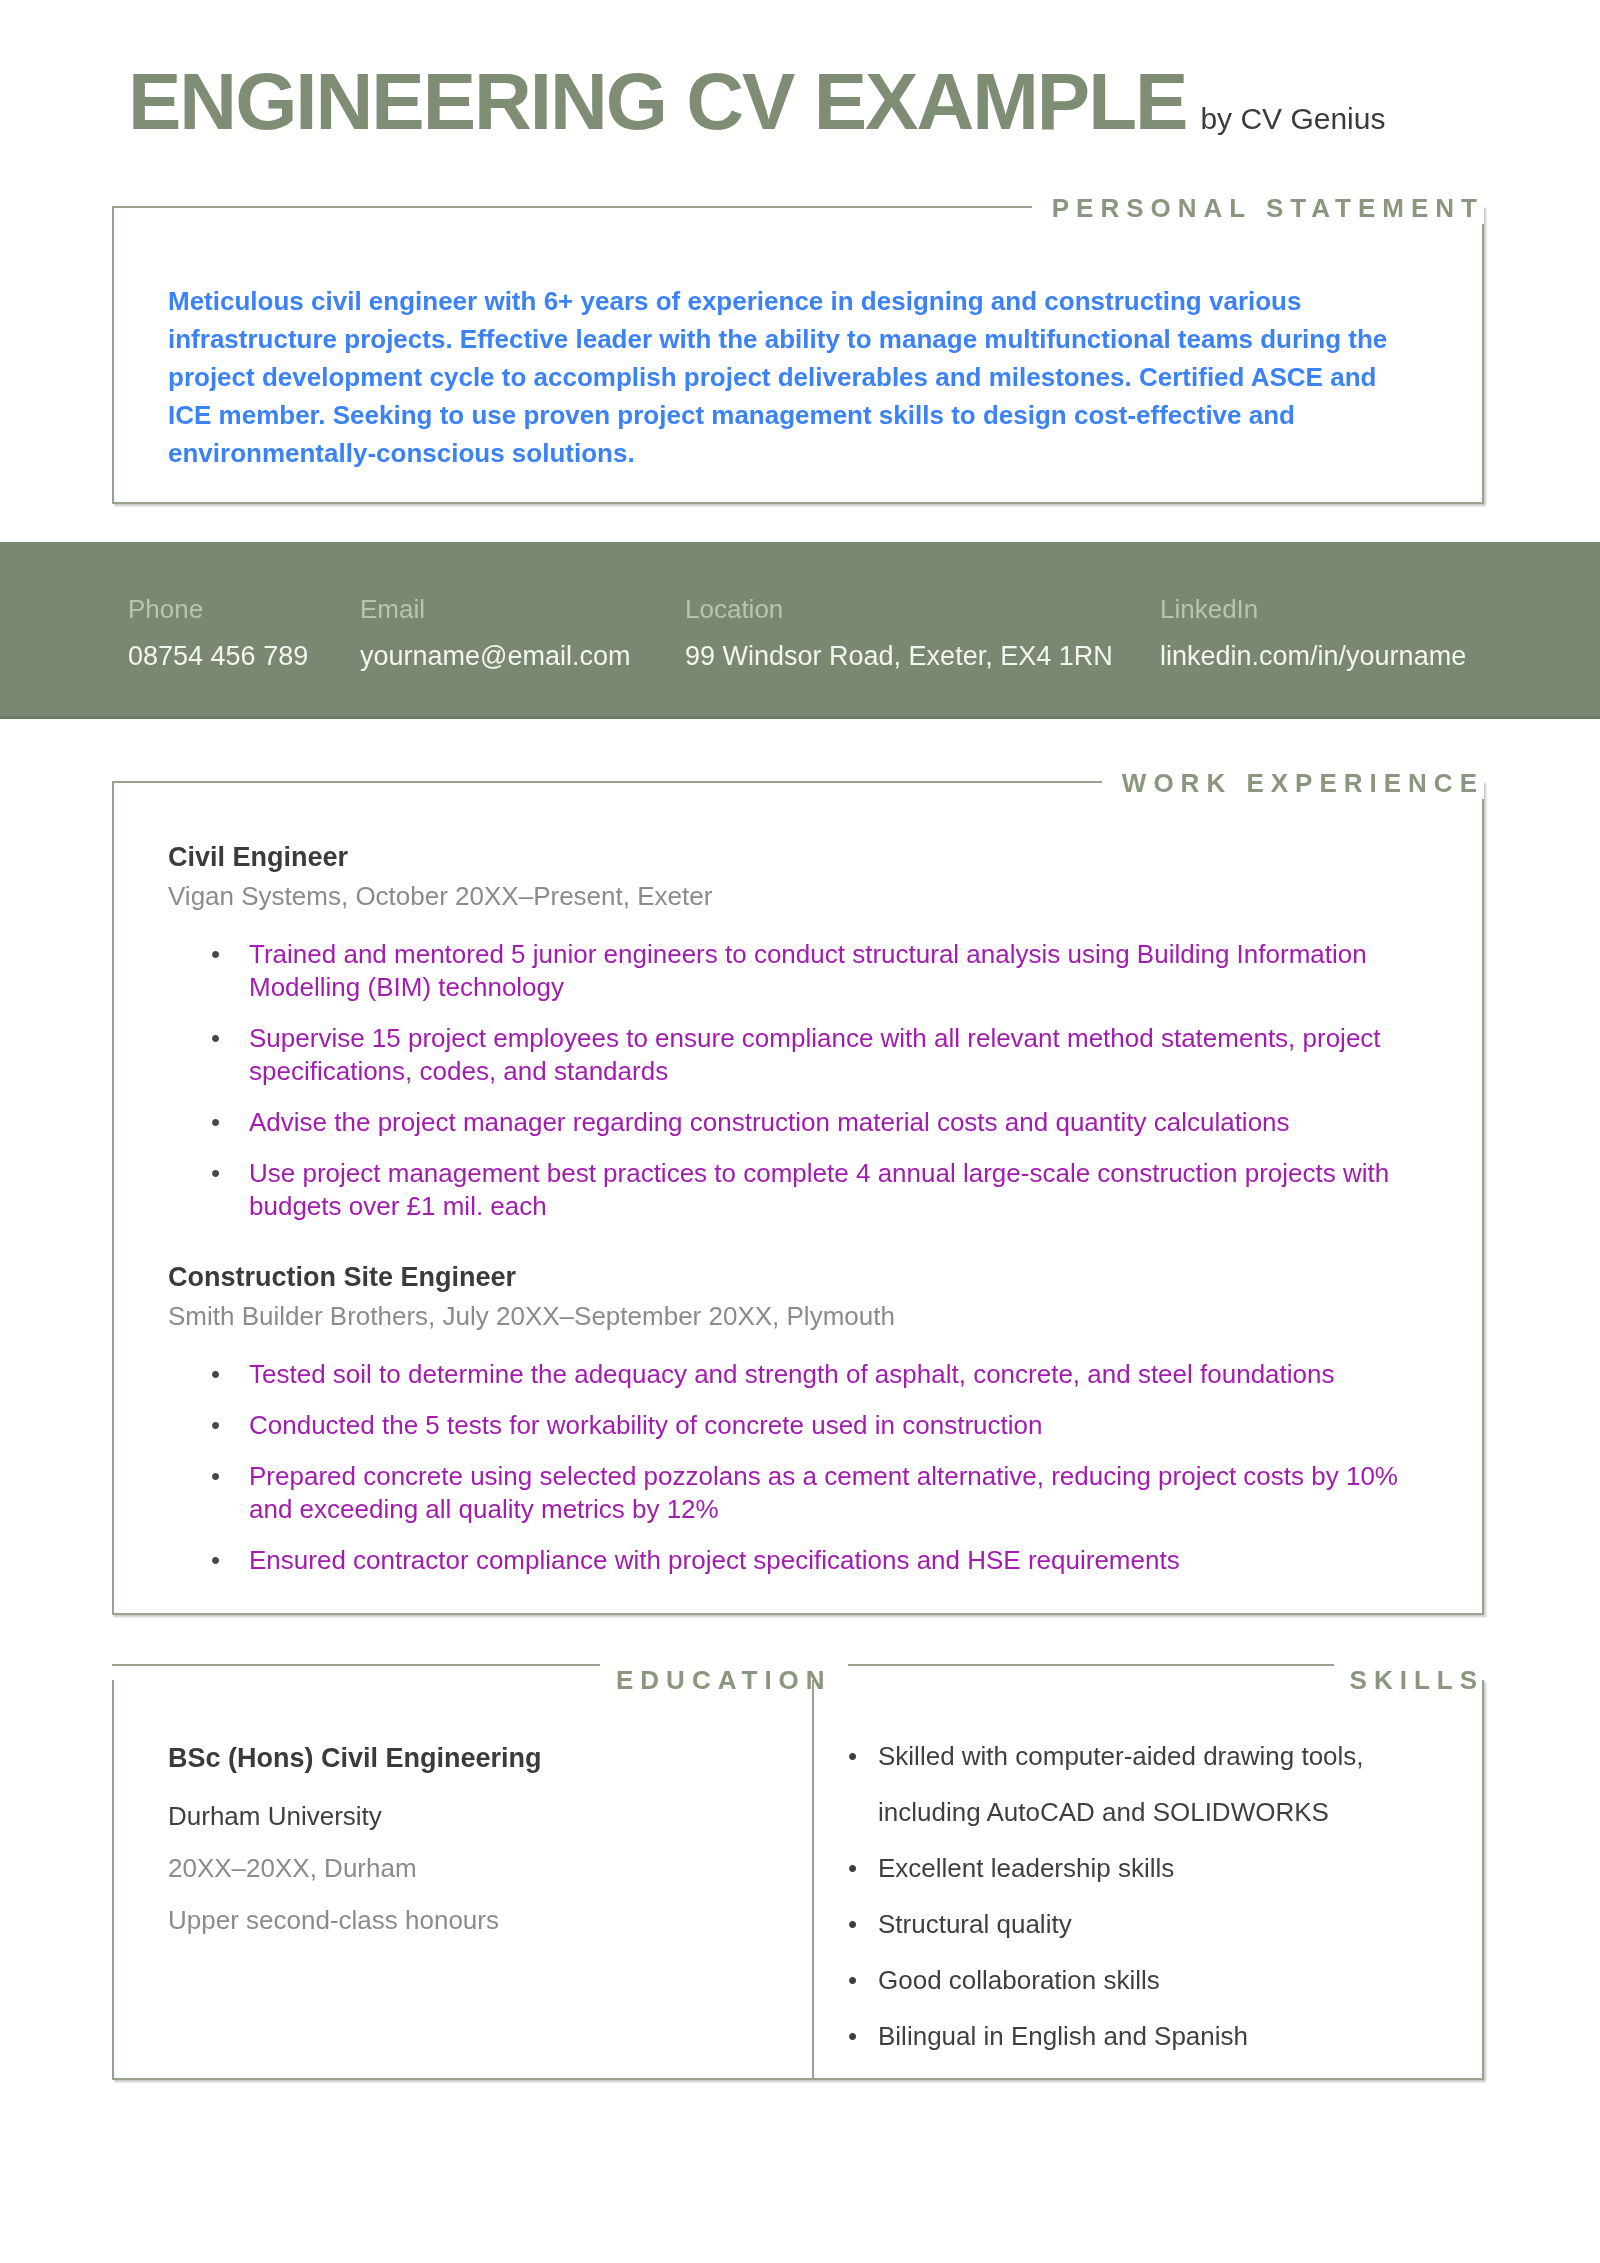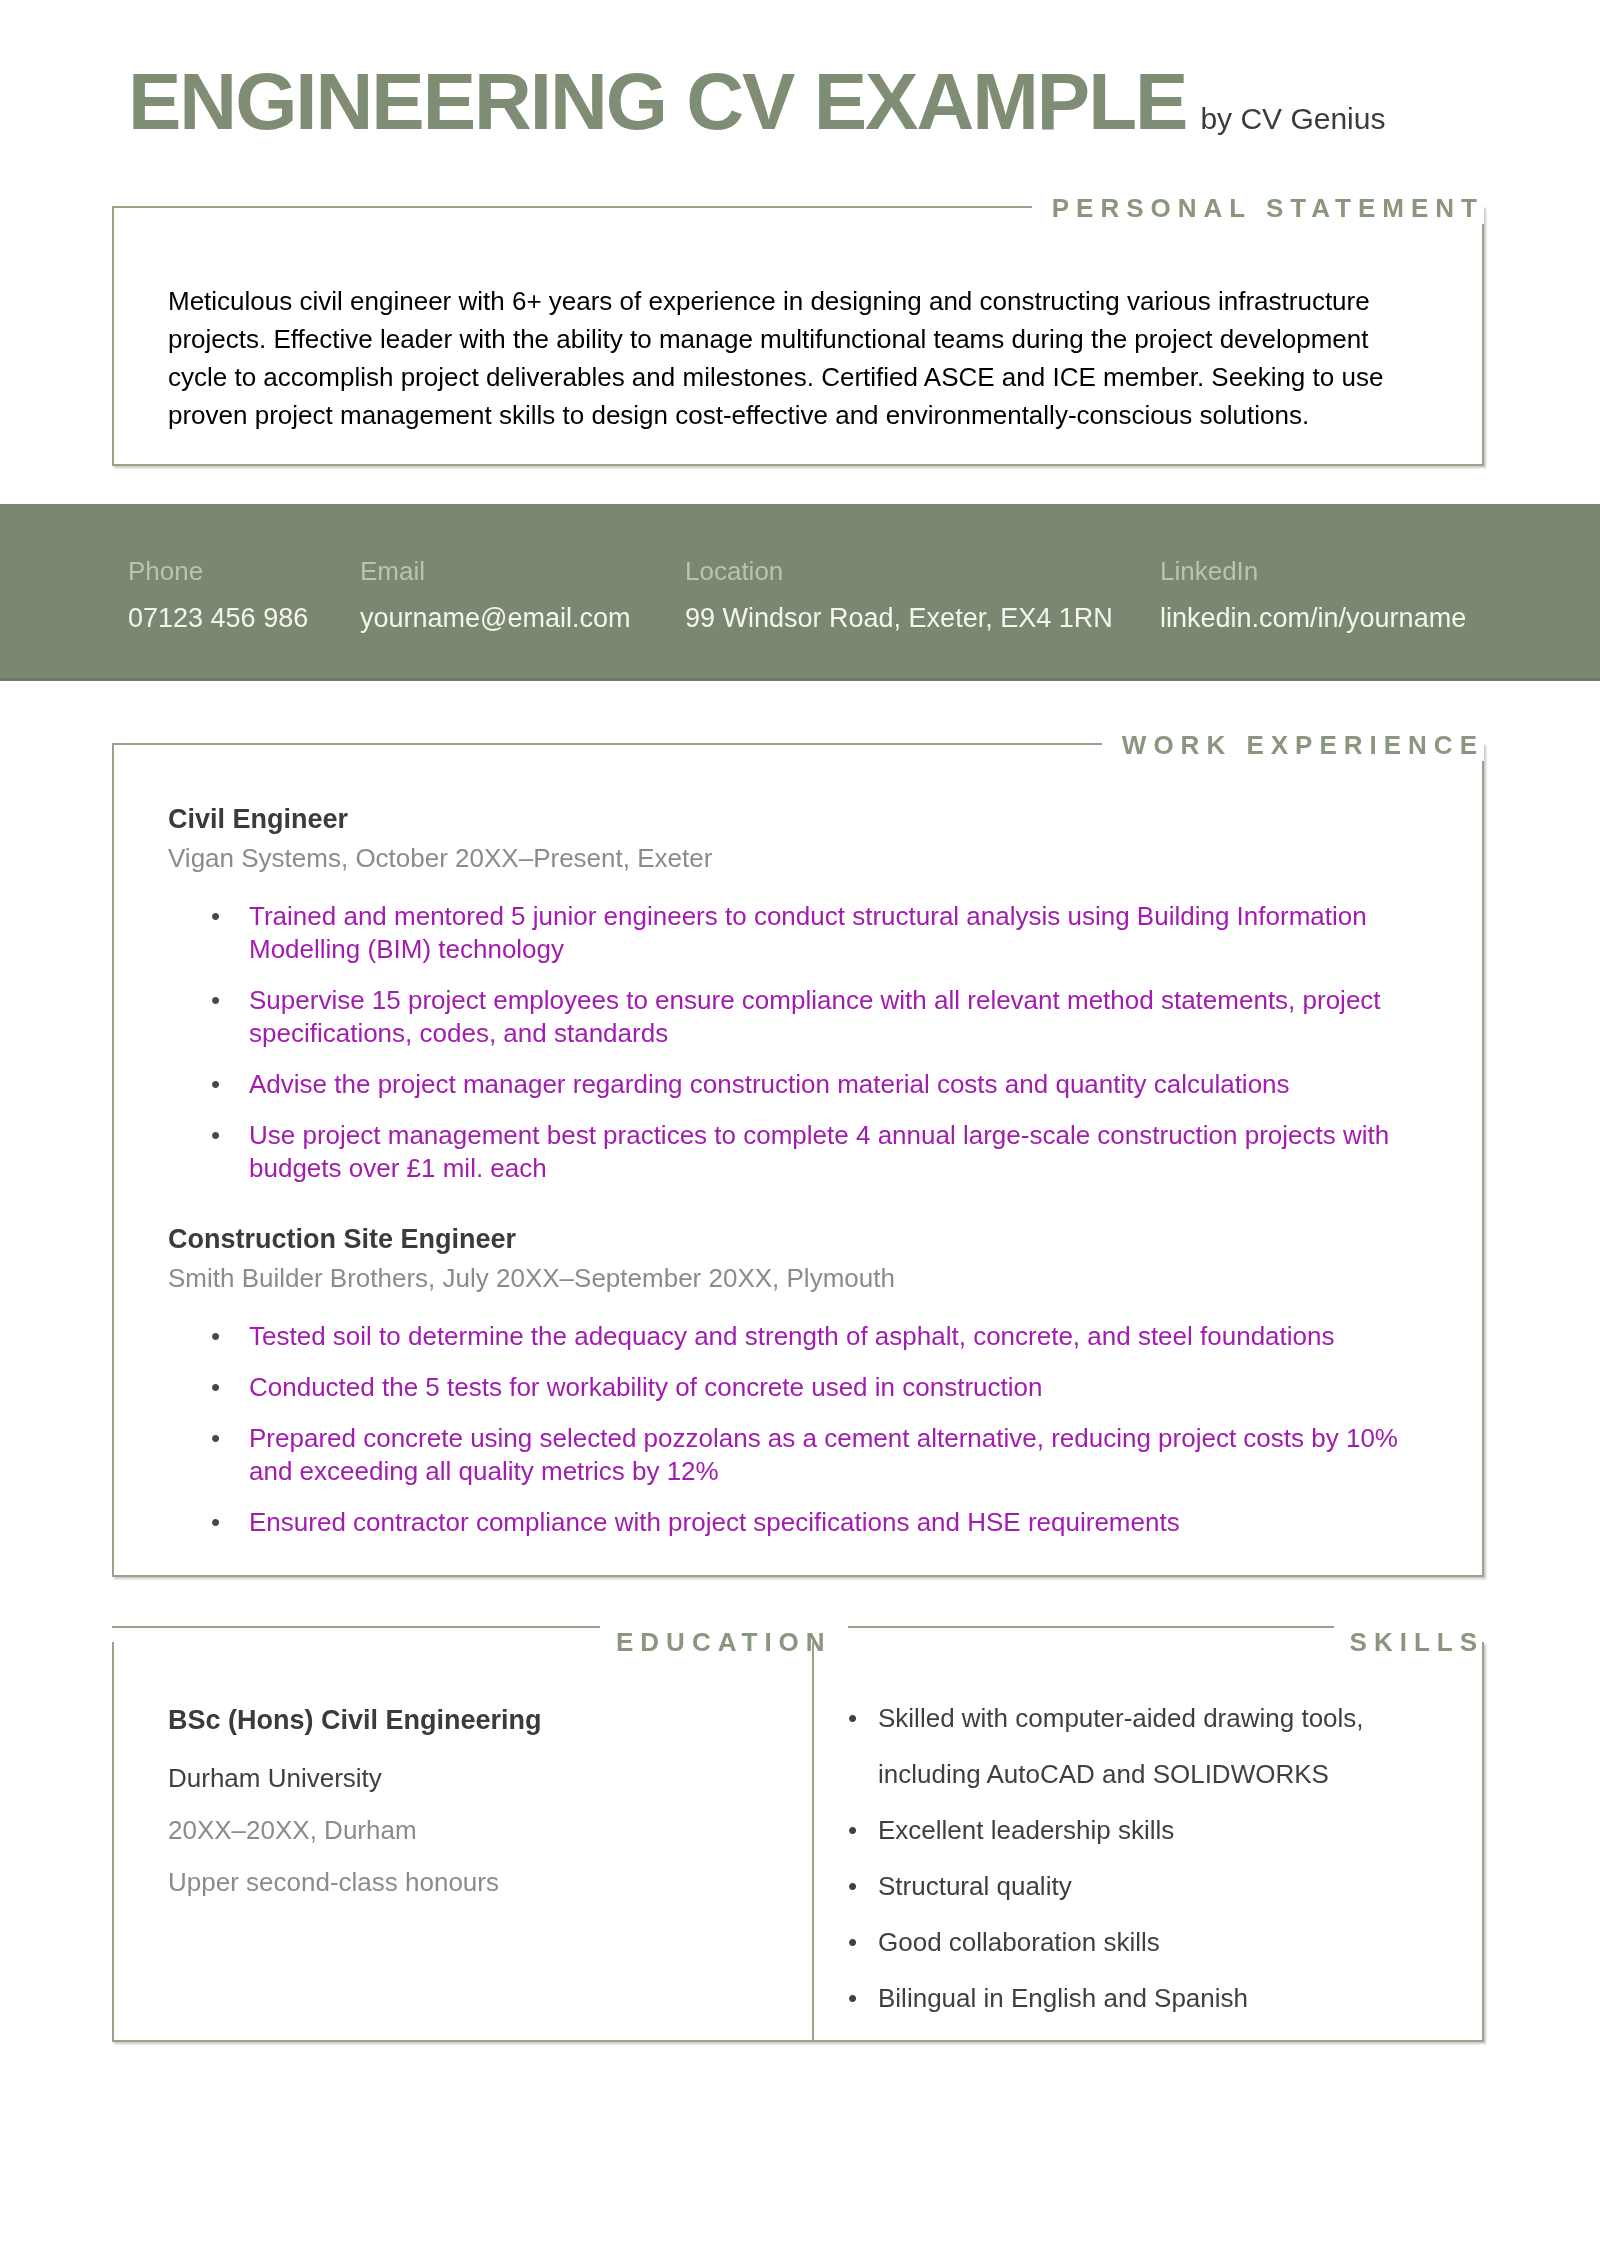--- a/index.html
+++ b/index.html
@@ -59,21 +59,22 @@
     padding-left: 20px;
   }
 
   
   .ps-section { margin: 58px 116px 0 112px; }
   .statement-text {
     margin: 0;
     padding: 74px 60px 30px 54px;
     font-size: 26px;
     line-height: 38px;
-    color: #000000;
+    color: #3b82f6;
+    font-weight: bold;
   }
 
   
   .band {
     margin-top: 38px;
     box-sizing: border-box;
     height: 177px;
     background: #7b8871;
     border-bottom: 3px solid #6d7a62;
     display: flex;
@@ -203,21 +204,21 @@
   <section class="ps-section">
     <div class="sec-box">
       <span class="sec-title abs">PERSONAL STATEMENT</span>
       <p class="statement-text">Meticulous civil engineer with 6+ years of experience in designing and constructing various infrastructure projects. Effective leader with the ability to manage multifunctional teams during the project development cycle to accomplish project deliverables and milestones. Certified ASCE and ICE member. Seeking to use proven project management skills to design cost-effective and environmentally-conscious solutions.</p>
     </div>
   </section>
 
   <section class="band">
     <div class="contact-item c0">
       <div class="contact-label">Phone</div>
-      <div class="contact-value">07123 456 986</div>
+      <div class="contact-value">08754 456 789</div>
     </div>
     <div class="contact-item c1">
       <div class="contact-label">Email</div>
       <div class="contact-value">yourname@email.com</div>
     </div>
     <div class="contact-item c2">
       <div class="contact-label">Location</div>
       <div class="contact-value">99 Windsor Road, Exeter, EX4 1RN</div>
     </div>
     <div class="contact-item c3">

